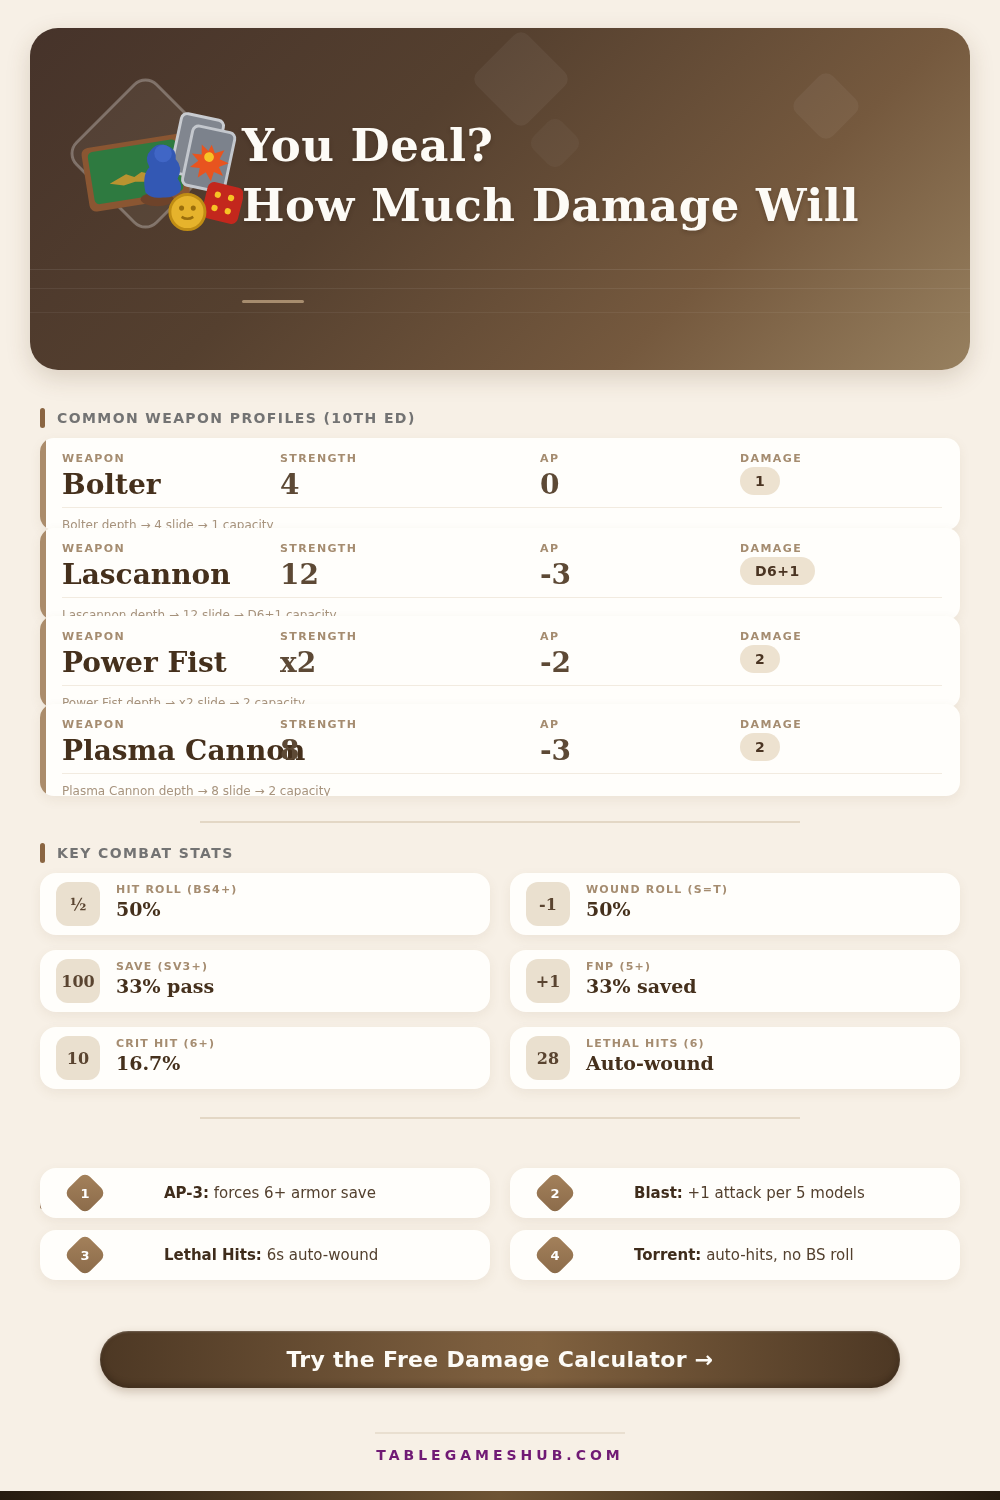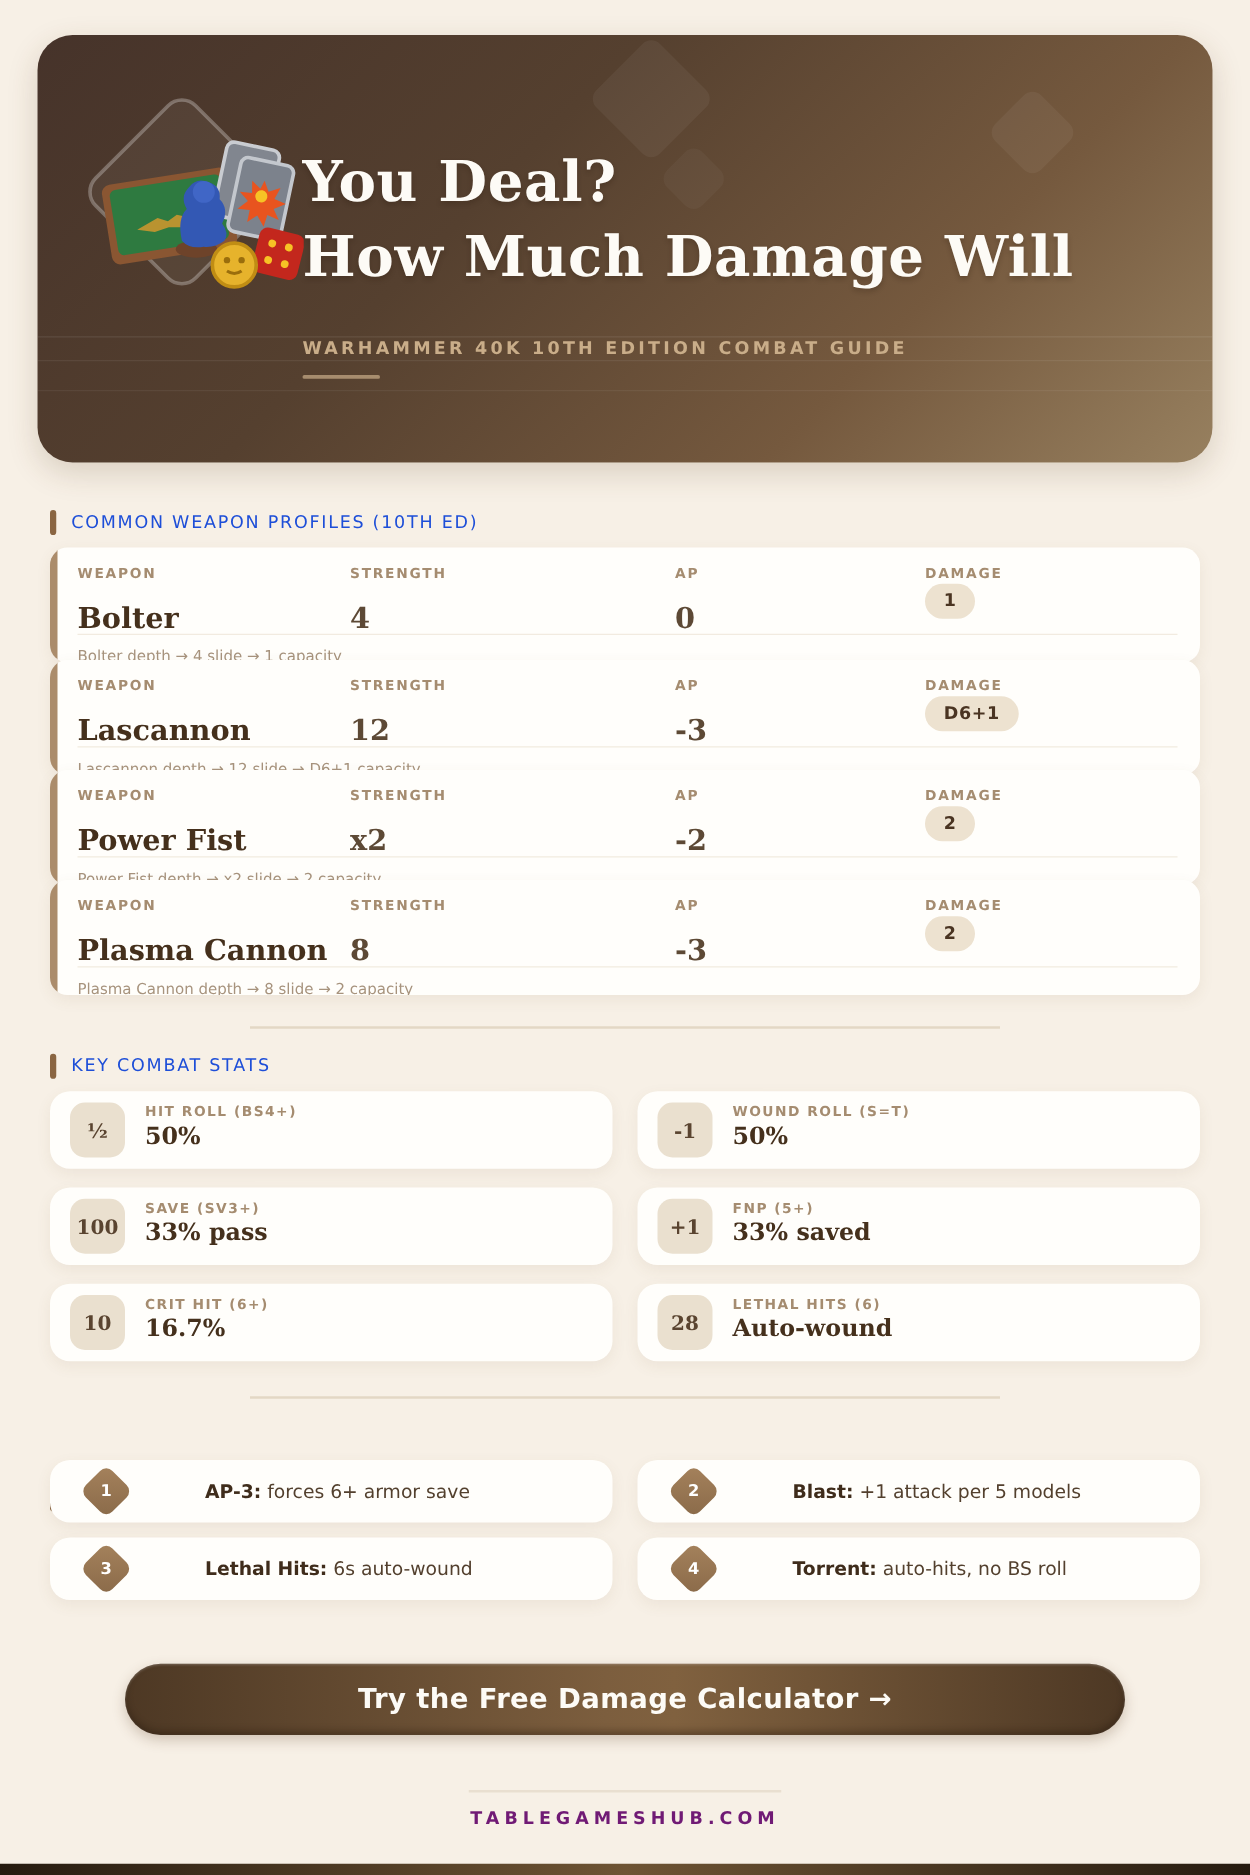--- a/index.html
+++ b/index.html
@@ -27,34 +27,34 @@
   }
   .hero-sub {
     position:absolute; left:212px; top:243px; color:#c9ad89;
     font-size:14px; font-weight:bold; letter-spacing:2.6px;
   }
   .hero-underline { position:absolute; left:212px; top:272px; width:62px; height:3px; background:rgba(201,173,137,.7); border-radius:2px; }
 
   
   .sec-head { position:absolute; left:40px; display:flex; align-items:center; gap:12px; }
   .sec-bar { width:5px; height:20px; border-radius:3px; background:#8a6542; }
-  .sec-title { font-size:14px; font-weight:normal; letter-spacing:1.4px; color:#1d4ed8; }
+  .sec-title { font-size:14px; font-weight:bold; letter-spacing:1.4px; color:#737373; }
 
   .divider { position:absolute; left:200px; width:600px; height:2px; background:#e3d7c5; }
 
   
   .wcard {
     position:absolute; left:40px; width:920px; height:92px;
     background:#fffefb; border-radius:14px; overflow:hidden;
     box-shadow:0 4px 12px rgba(120,85,50,.08);
   }
   .wcard .accent { position:absolute; left:0; top:0; bottom:0; width:6px; background:#ab8c6b; }
   .wcol { position:absolute; top:14px; }
   .wcol .lbl { font-size:11px; font-weight:bold; letter-spacing:1.4px; color:#a58c70; }
-  .wcol .val { margin-top:16px; font-size:23px; font-weight:bold; color:#5d4935; }
+  .wcol .val { margin-top:3px; font-size:28px; font-weight:bold; color:#5d4935; }
   .wcol .val.name { color:#45301c; }
   .wc-0 { left:22px; } .wc-1 { left:240px; } .wc-2 { left:500px; } .wc-3 { left:700px; }
   .dmg-pill {
     display:inline-block; margin-top:2px; padding:6px 15px; border-radius:16px;
     background:#ede2d0; font-size:14px; font-weight:bold; color:#4a3422; letter-spacing:.5px;
   }
   .wnote {
     position:absolute; left:22px; right:18px; bottom:0; height:23px;
     border-top:1px solid #f2ebe0; padding-top:10px;
     font-size:12px; color:#a7937d;
@@ -154,21 +154,20 @@
     <circle cx="143" cy="160" r="18" fill="#e6b32c" stroke="#c08d14" stroke-width="3"></circle>
     <circle cx="137" cy="156" r="2.6" fill="#9a6e0c"></circle>
     <circle cx="149" cy="156" r="2.6" fill="#9a6e0c"></circle>
     <path d="M137 165 q6 4 12 0" stroke="#9a6e0c" stroke-width="2.5" fill="none"></path>
   </svg>
 
   <div class="hero-title serif">
     <div>You Deal?</div>
     <div>How Much Damage Will</div>
   </div>
-  <div class="hero-sub">WARHAMMER 40K 10TH EDITION COMBAT GUIDE</div>
   <div class="hero-underline"></div>
 </div>
 
 <div class="sec-head" style="top:408px;">
   <div class="sec-bar"></div>
   <div class="sec-title">COMMON WEAPON PROFILES (10TH ED)</div>
 </div>
 
 <div class="wcard" style="top:438px;">
   <div class="accent"></div>

